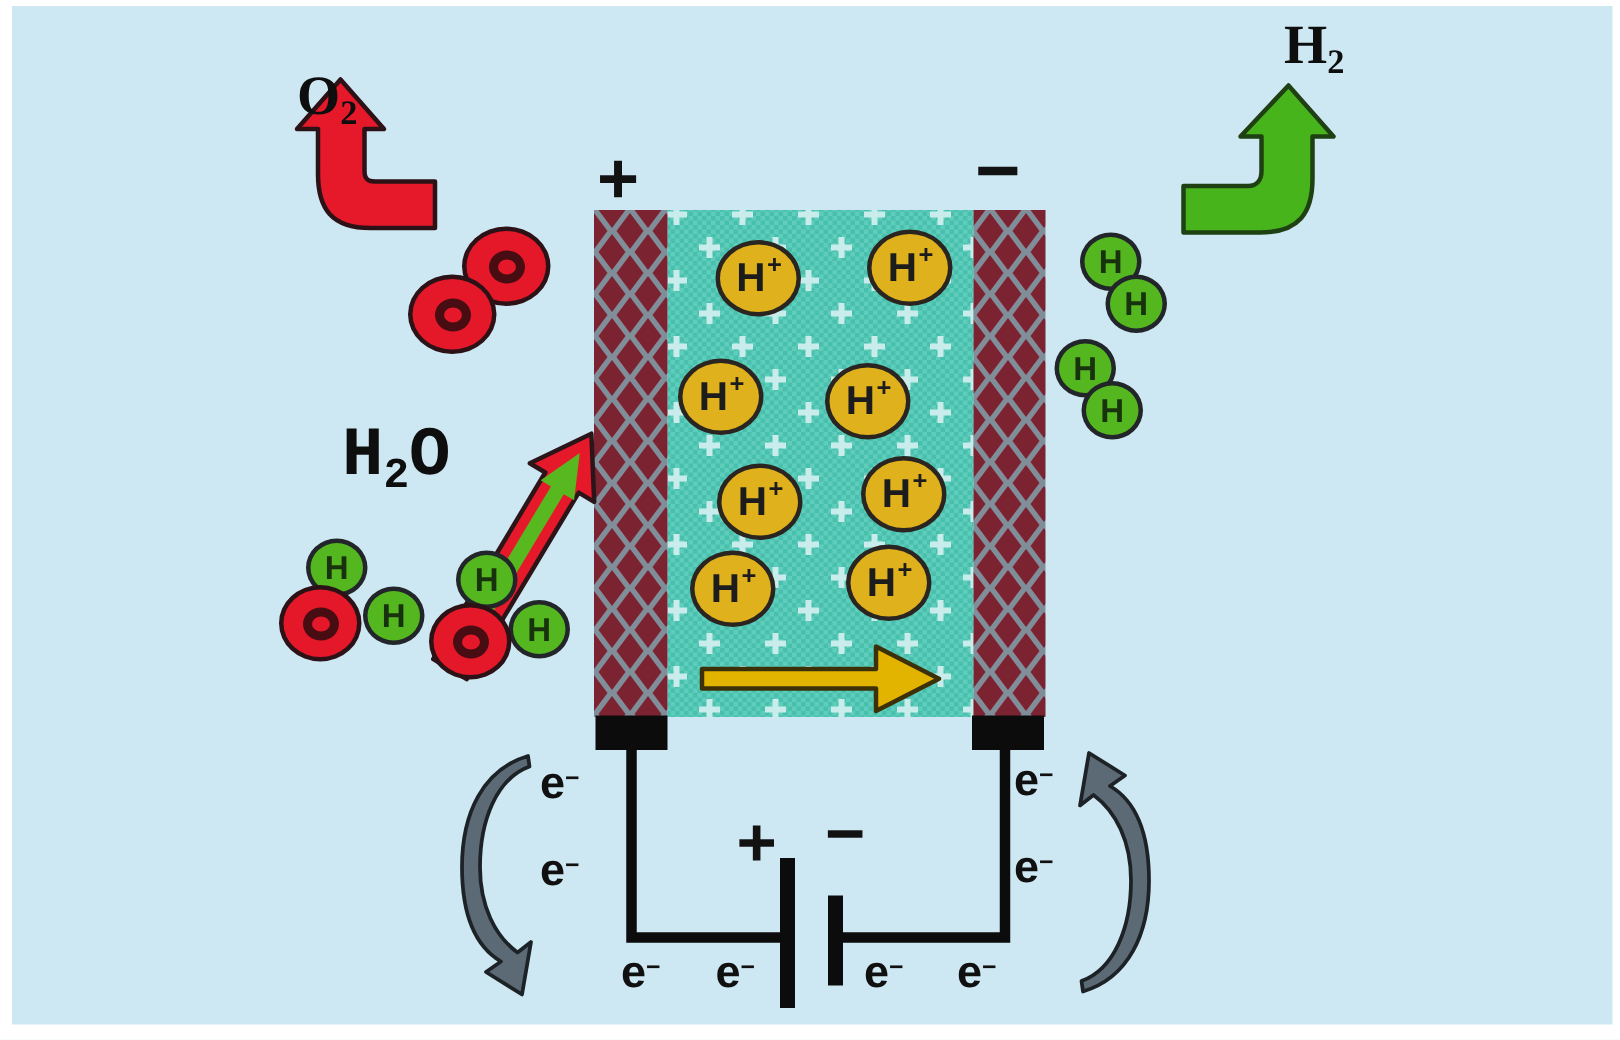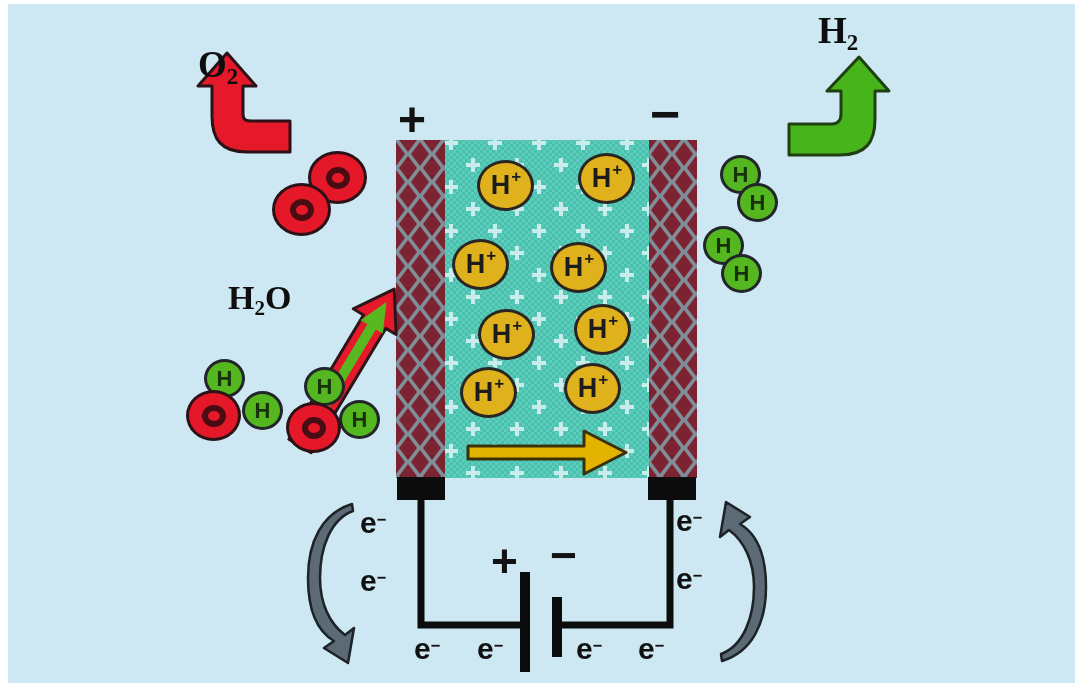--- a/index.html
+++ b/index.html
@@ -93,24 +93,24 @@
 
     <path d="M352,504 C322,513 308,542 308,578 C308,611 317,631 334,641 L324,648 L348,663
              L354,628 L345,635 C330,624 320,604 320,578 C320,547 331,519 353,511 Z" fill="#5c6a75" stroke="#1c2226" stroke-width="2.5" stroke-linejoin="round"></path>
     <path d="M722,661 C752,652 766,623 766,587 C766,554 757,534 740,524 L750,517 L726,502
              L720,537 L729,530 C744,541 754,561 754,587 C754,618 743,646 721,654 Z" fill="#5c6a75" stroke="#1c2226" stroke-width="2.5" stroke-linejoin="round"></path>
   </svg>
 
   <div class="gas-label" style="left:198px;top:10px;margin-top:36px;">
     <span>O</span><span class="sub">2</span>
   </div>
-  <div class="gas-label" style="left:818px;top:12px;">
+  <div class="gas-label" style="left:856px;top:12px;">
     <span>H</span><span class="sub">2</span>
   </div>
-  <div class="gas-label" style="left:228px;top:281px;font-size:34px;">
+  <div class="gas-label" style="left:228px;top:281px;font-size:46px;font-family:Liberation Mono, monospace;">
     <span>H</span><span class="sub">2</span><span>O</span>
   </div>
 
   <div class="sign" style="left:398px;top:96px;font-size:48px;">+</div>
   <div class="sign" style="left:650px;top:88px;font-size:52px;">−</div>
 
   <div class="sign" style="left:491px;top:538px;font-size:46px;">+</div>
   <div class="sign" style="left:550px;top:532px;font-size:46px;">−</div>
 
   <div class="electron" style="left:360px;top:508px;">

